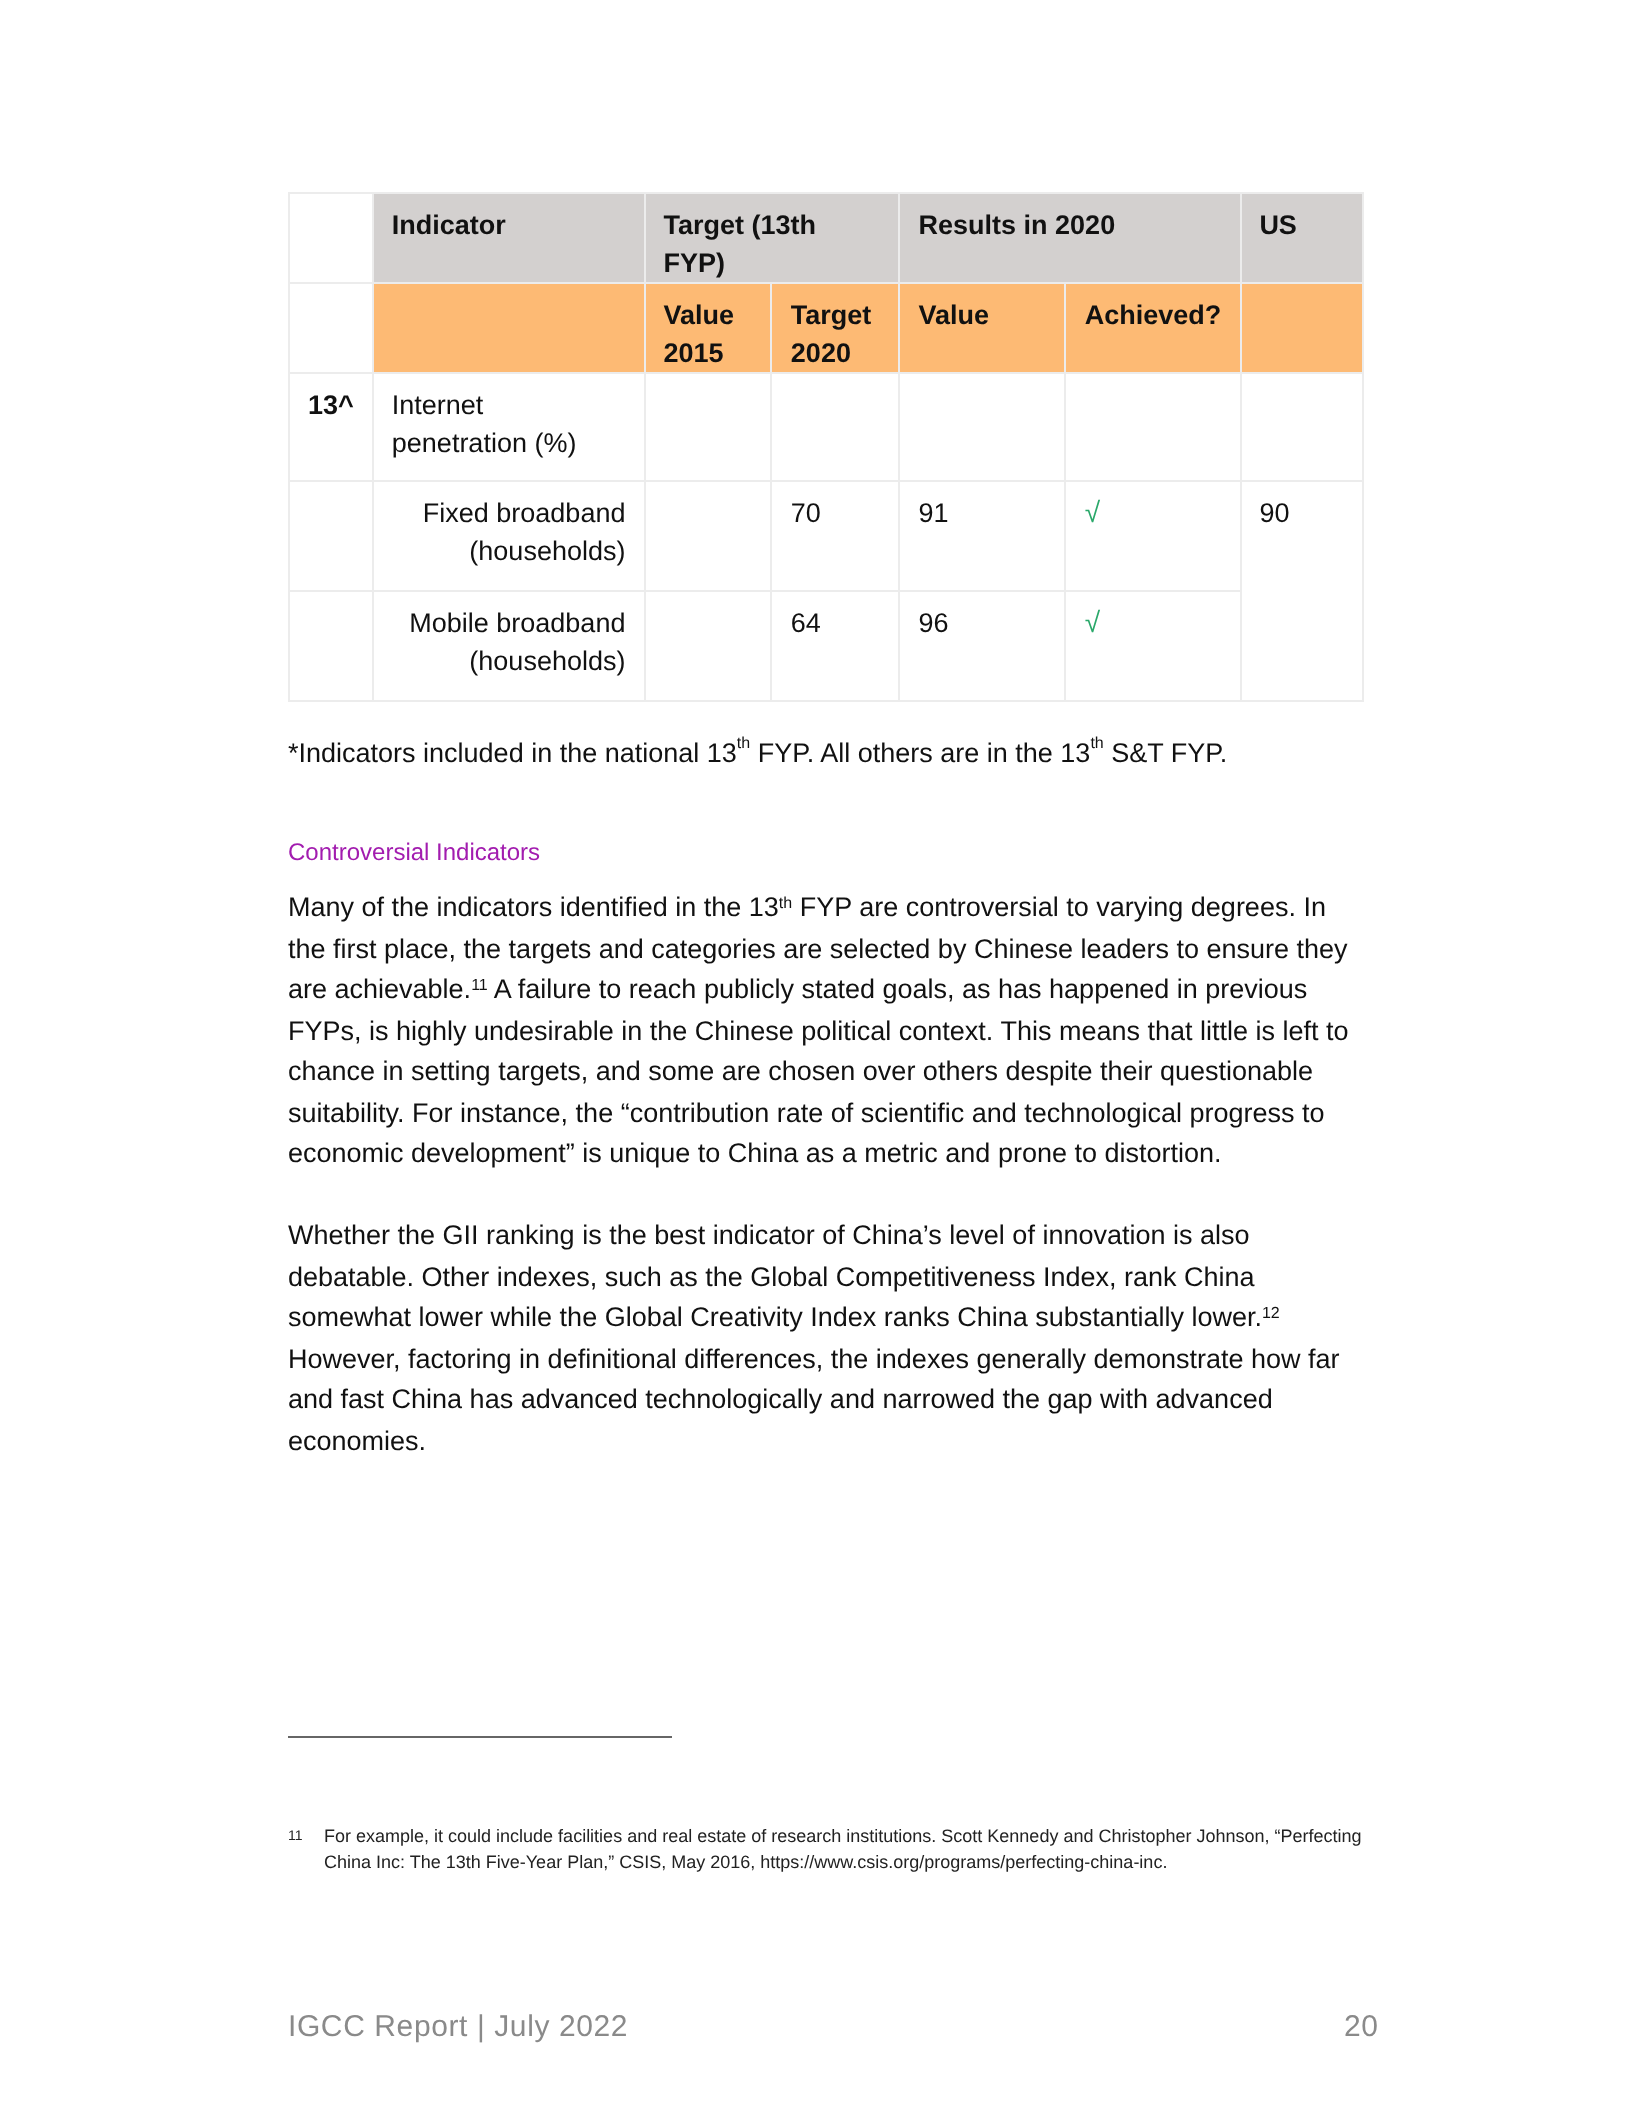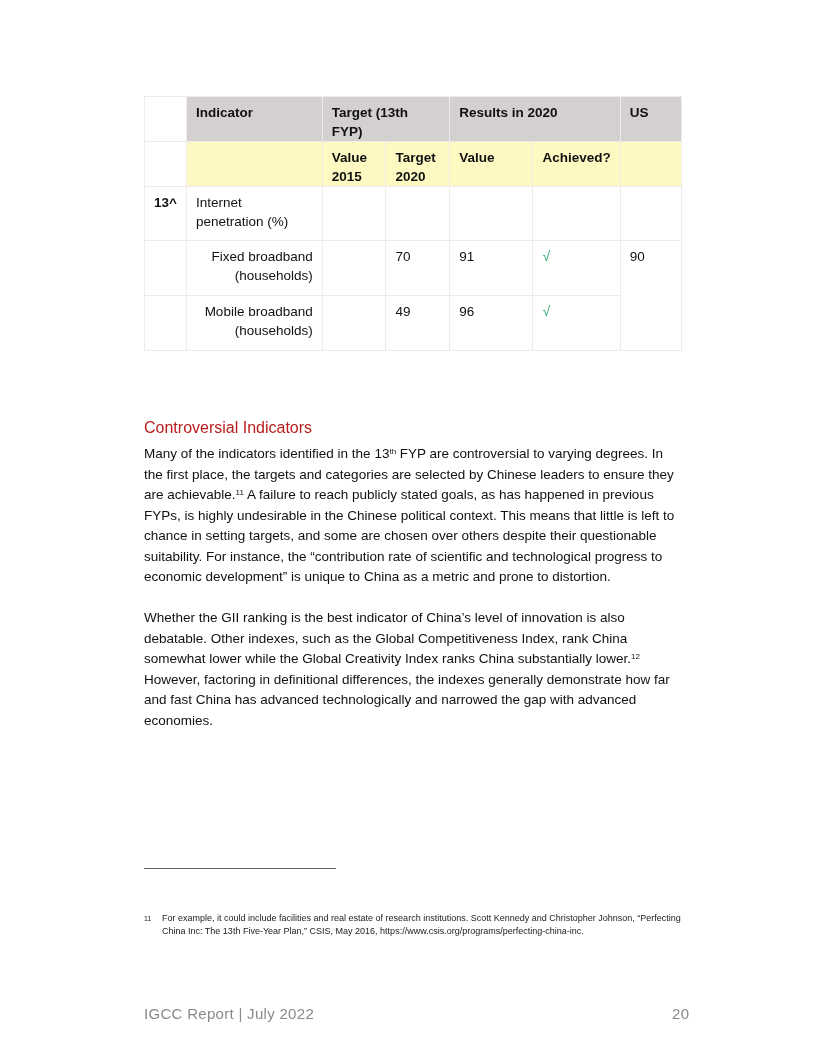--- a/index.html
+++ b/index.html
@@ -2,33 +2,33 @@
 <html><head>
 <meta charset="utf-8">
 <style>
   html, body { margin: 0; padding: 0; background: #ffffff; }
   body { width: 816px; height: 1056px; position: relative; font-family: "Liberation Sans", sans-serif; color: #111; overflow: hidden; }
   .page { position: absolute; left: 0; top: 0; width: 674px; height: 1056px; padding-left: 48px; }
 
   table.ind { position: absolute; left: 144px; top: 96px; width: 538px; border-collapse: collapse; font-size: 13.5px; line-height: 19px; }
   table.ind td { border: 1px solid #ececec; vertical-align: top; padding: 6px 9px 0 9px; box-sizing: border-box; }
   .h1 td.shade { background: #d3d0cf; font-weight: bold; }
-  .h2 td.shade { background: #fef9c3; font-weight: bold; }
+  .h2 td.shade { background: #fdba74; font-weight: bold; }
   .h1 td { height: 44px; }
   .h2 td { height: 45px; }
   .r1 td { height: 54px; padding-top: 10px; }
   .r2 td, .r3 td { height: 55px; padding-top: 9px; margin-left: 40px; }
   td.right { text-align: right; }
   td.num-col { font-weight: bold; }
   .check { color: #2aa86a; font-size: 14px; }
 
   .note { position: absolute; left: 144px; top: 369px; font-size: 13.5px; }
   sup { font-size: 8px; vertical-align: top; position: relative; top: -2px; }
 
-  .h-sec { position: absolute; left: 144px; top: 419px; font-size: 16px; color: #b91c1c; }
+  .h-sec { position: absolute; left: 144px; top: 419px; font-size: 12px; color: #a21caf; }
   .para { position: absolute; left: 144px; width: 540px; font-size: 13.5px; line-height: 20.5px; }
   .p1 { top: 444px; }
   .p2 { top: 608px; }
 
   .fn-rule { position: absolute; left: 144px; top: 868px; width: 192px; height: 1px; background: #666; }
   .fn { position: absolute; left: 144px; width: 540px; font-size: 9px; line-height: 13px; color: #222; margin-top: 32px; }
   .fn .n { position: absolute; left: 0; top: 0; font-size: 7px; }
   .fn .t { margin-left: 18px; display: block; }
   .fn1 { top: 880px; }
   .fn2 { top: 927px; }
@@ -84,27 +84,28 @@
       <td></td>
       <td>70</td>
       <td>91</td>
       <td><span class="check">√</span></td>
       <td rowspan="2">90</td>
     </tr>
     <tr class="r3">
       <td></td>
       <td class="right">Mobile broadband (households)</td>
       <td></td>
-      <td>49</td>
+      <td>64</td>
       <td>96</td>
       <td><span class="check">√</span></td>
     </tr>
   </tbody>
     </table>
 
+  <div class="note"><span>*Indicators included in the national 13</span><sup>th</sup><span> FYP. All others are in the 13</span><sup>th</sup><span> S&amp;T FYP.</span></div>
 
   <div class="h-sec">Controversial Indicators</div>
 
   <div class="para p1"><span>Many of the indicators identified in the 13</span><sup>th</sup><span> FYP are controversial to varying degrees. In the first place, the targets and categories are selected by Chinese leaders to ensure they are achievable.</span><sup>11</sup><span> A failure to reach publicly stated goals, as has happened in previous FYPs, is highly undesirable in the Chinese political context. This means that little is left to chance in setting targets, and some are chosen over others despite their questionable suitability. For instance, the “contribution rate of scientific and technological progress to economic development” is unique to China as a metric and prone to distortion.</span></div>
 
   <div class="para p2"><span>Whether the GII ranking is the best indicator of China’s level of innovation is also debatable. Other indexes, such as the Global Competitiveness Index, rank China somewhat lower while the Global Creativity Index ranks China substantially lower.</span><sup>12</sup><span> However, factoring in definitional differences, the indexes generally demonstrate how far and fast China has advanced technologically and narrowed the gap with advanced economies.</span></div>
 
   <div class="fn-rule"></div>
 
   <div class="fn fn1">

